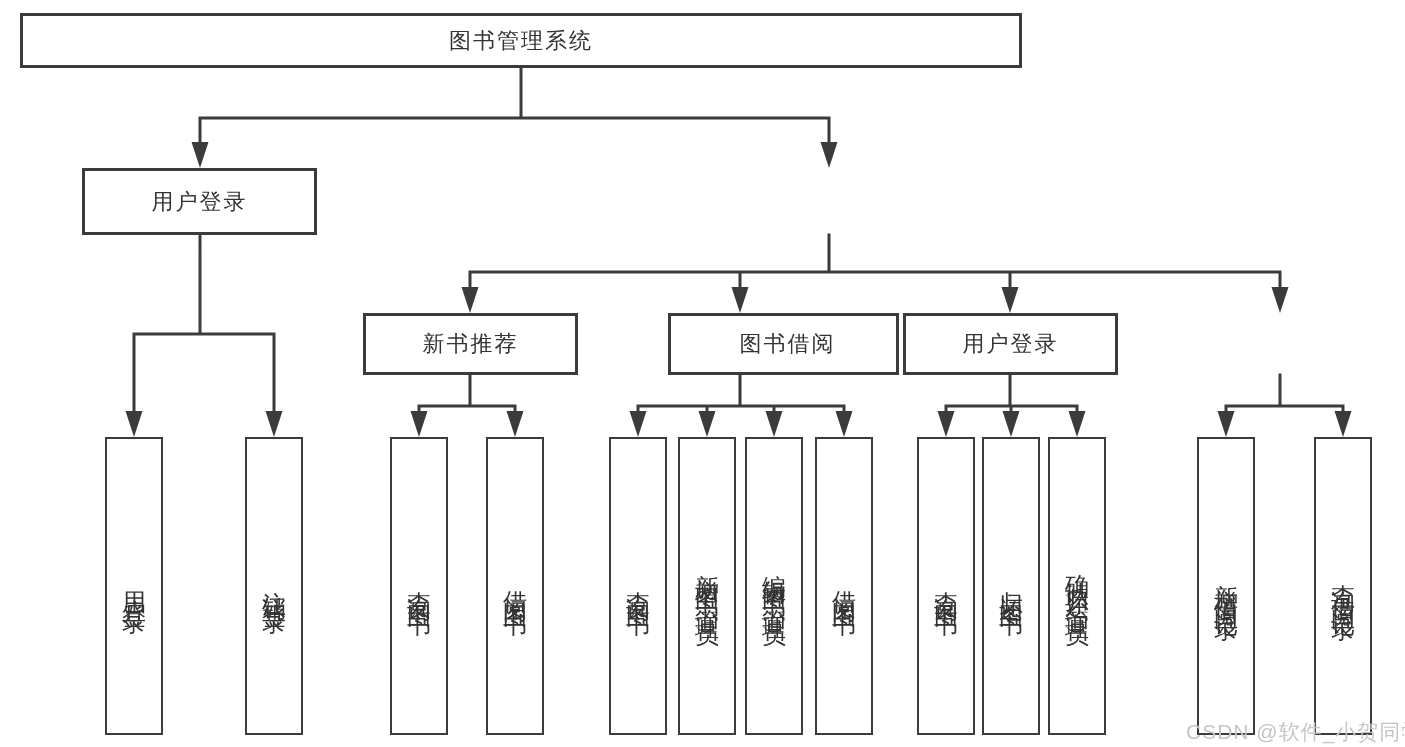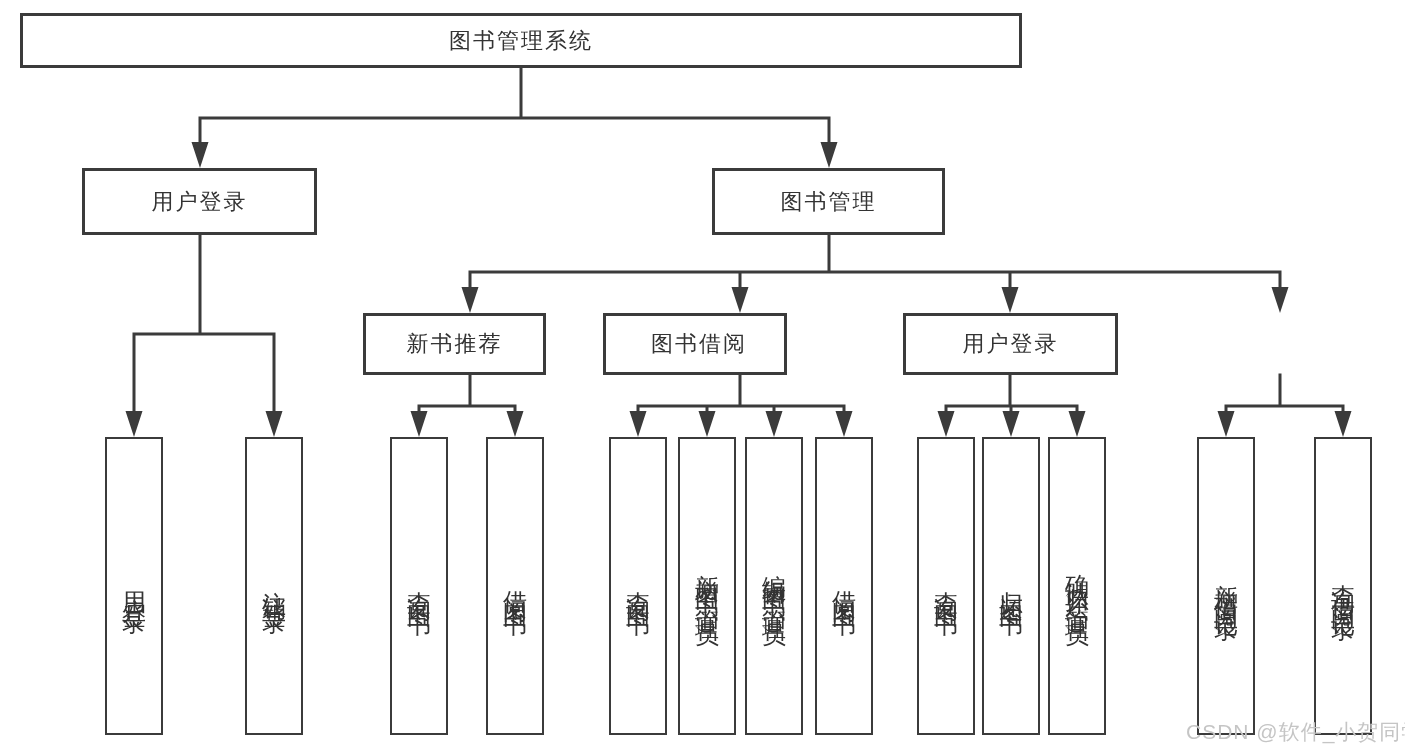--- a/index.html
+++ b/index.html
@@ -68,24 +68,23 @@
       M638,437 l-8.5,-26 h17 Z  M707,437 l-8.5,-26 h17 Z
       M774,437 l-8.5,-26 h17 Z  M844,437 l-8.5,-26 h17 Z
       M946,437 l-8.5,-26 h17 Z  M1011,437 l-8.5,-26 h17 Z
       M1077,437 l-8.5,-26 h17 Z
       M1226,437 l-8.5,-26 h17 Z M1343,437 l-8.5,-26 h17 Z"></path>
   </svg>
 
   <div class="node" style="left:20px;top:13px;width:1002px;height:55px;">图书管理系统</div>
 
   <div class="node" style="left:82px;top:168px;width:235px;height:67px;">用户登录</div>
-  <div class="node" style="left:712px;top:168px;width:233px;height:67px;">图书管理</div>
 
-  <div class="node" style="left:363px;top:313px;width:183px;height:62px;">新书推荐</div>
-  <div class="node" style="left:603px;top:313px;width:184px;height:62px;padding-left:8px;">图书借阅</div>
+  <div class="node" style="left:363px;top:313px;width:215px;height:62px;">新书推荐</div>
+  <div class="node" style="left:668px;top:313px;width:231px;height:62px;padding-left:8px;">图书借阅</div>
   <div class="node" style="left:903px;top:313px;width:215px;height:62px;">用户登录</div>
 
   <div class="node v" style="left:105px;top:437px;width:58px;height:298px;">用户登录</div>
   <div class="node v" style="left:245px;top:437px;width:58px;height:298px;">注销登录</div>
 
   <div class="node v" style="left:390px;top:437px;width:58px;height:298px;">查询图书</div>
   <div class="node v" style="left:486px;top:437px;width:58px;height:298px;">借阅图书</div>
 
   <div class="node v" style="left:609px;top:437px;width:58px;height:298px;">查询图书</div>
   <div class="node v" style="left:678px;top:437px;width:58px;height:298px;">新增图书（管理员）</div>

